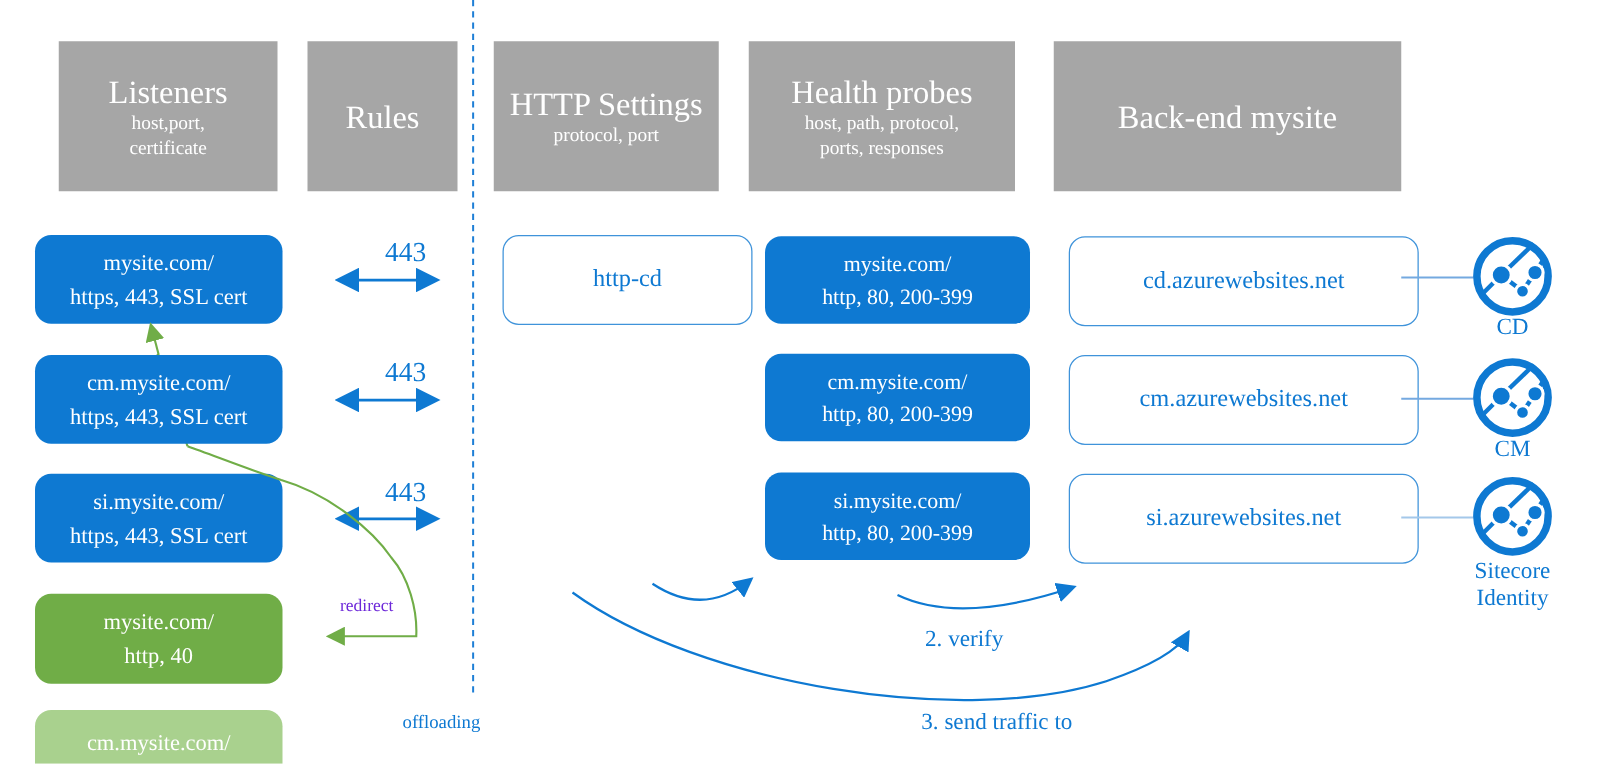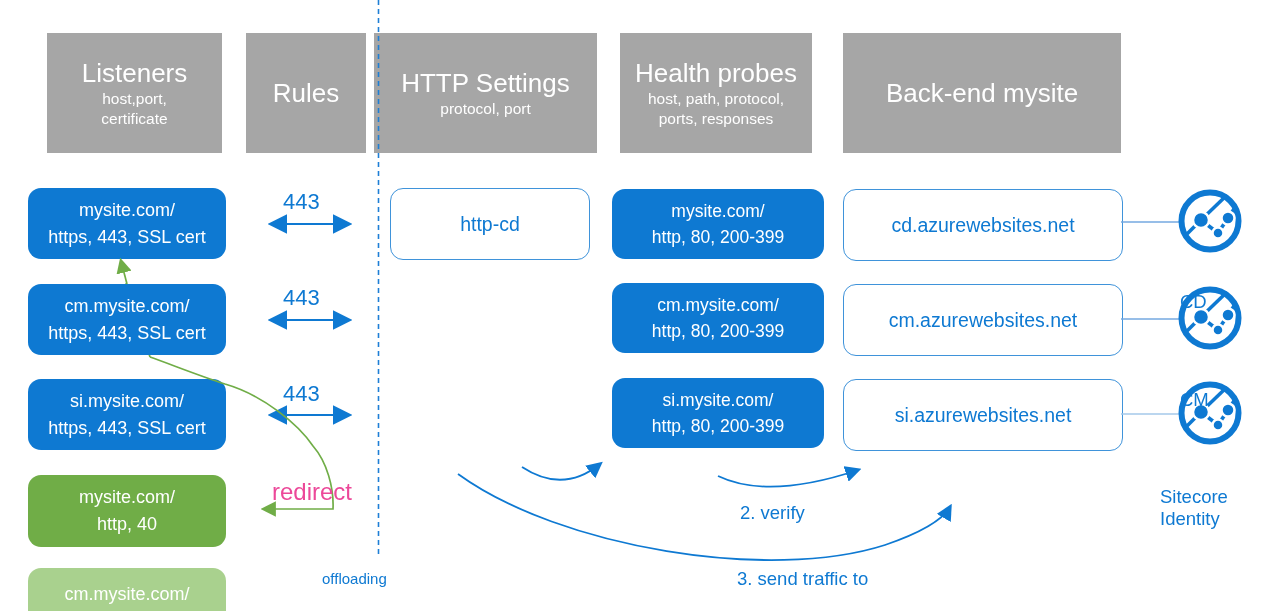--- a/index.html
+++ b/index.html
@@ -1,71 +1,71 @@
 <!DOCTYPE html>
 <html><head>
 <meta charset="utf-8">
 <style>
   html,body{margin:0;padding:0;background:#fff;}
   .canvas{
     position:relative;width:1280px;height:611px;background:#fff;
-    font-family:Liberation Sans, sans-serif;overflow:hidden;
+    font-family:Liberation Serif, serif;overflow:hidden;
   }
   .overlay{position:absolute;left:0;top:0;width:1280px;height:611px;pointer-events:none;}
   .hdr{
     position:absolute;top:33px;height:120px;background:#a6a6a6;color:#fff;
     display:flex;flex-direction:column;align-items:center;justify-content:center;
     text-align:center;
   }
   .hdr .t{font-size:26px;line-height:31px;}
   .hdr .s{font-size:15.5px;line-height:20px;}
   .box{
     position:absolute;border-radius:13px;display:flex;flex-direction:column;
     align-items:center;justify-content:center;text-align:center;
   }
   .blue{background:#0e79d2;color:#fff;font-size:18px;line-height:27px;}
   .green{background:#70ad47;color:#fff;font-size:18px;line-height:27px;}
   .lightgreen{background:#a9d18e;color:#fff;font-size:18px;line-height:27px;
     justify-content:flex-start;padding-top:13px;box-sizing:border-box;}
-  .white{background:#fff;border:1.6px solid #3f93da;color:#0e79d2;font-size:19.5px;}
+  .white{background:#fff;border:1.6px solid #3f93da;color:#0e79d2;font-size:19.5px;margin-left:12px;}
   .probe{font-size:17.5px;line-height:26px;}
   .port{
-    position:absolute;left:283px;width:58px;text-align:left;
+    position:absolute;left:283px;width:58px;text-align:right;
     color:#0e79d2;font-size:22px;
   }
   .note{position:absolute;color:#0e79d2;font-size:18.5px;white-space:nowrap;}
-  .gnote{position:absolute;color:#ec4899;font-size:24px;white-space:nowrap;}
+  .gnote{position:absolute;color:#6d28d9;font-size:14px;white-space:nowrap;}
   .glabel{
-    position:absolute;color:#0e79d2;font-size:18.5px;
-    line-height:22px;white-space:nowrap;margin-top:40px;
+    position:absolute;color:#0e79d2;font-size:18.5px;text-align:center;
+    line-height:22px;white-space:nowrap;
   }
   .globe{position:absolute;width:66px;height:66px;}
 </style>
 </head>
 <body>
 
 <div class="canvas">
 
   <svg class="overlay">
     <path d="M 150 357 L 126 283" stroke="#70ad47" stroke-width="1.7" fill="none"></path>
   </svg>
 
   <div class="hdr" style="left:47px;width:175px">
     <div class="t">Listeners</div>
     <div class="s">host,port,</div>
     <div class="s">certificate</div>
   </div>
   <div class="hdr" style="left:246px;width:120px">
     <div class="t">Rules</div>
   </div>
-  <div class="hdr" style="left:374px;width:223px">
+  <div class="hdr" style="left:395px;width:180px">
     <div class="t">HTTP Settings</div>
     <div class="s">protocol, port</div>
   </div>
-  <div class="hdr" style="left:620px;width:192px">
+  <div class="hdr" style="left:599px;width:213px">
     <div class="t">Health probes</div>
     <div class="s">host, path, protocol,</div>
     <div class="s">ports, responses</div>
   </div>
   <div class="hdr" style="left:843px;width:278px">
     <div class="t">Back-end mysite</div>
   </div>
 
   <div class="box blue" style="left:28px;top:188px;width:198px;height:71px">
     <div>mysite.com/</div>

